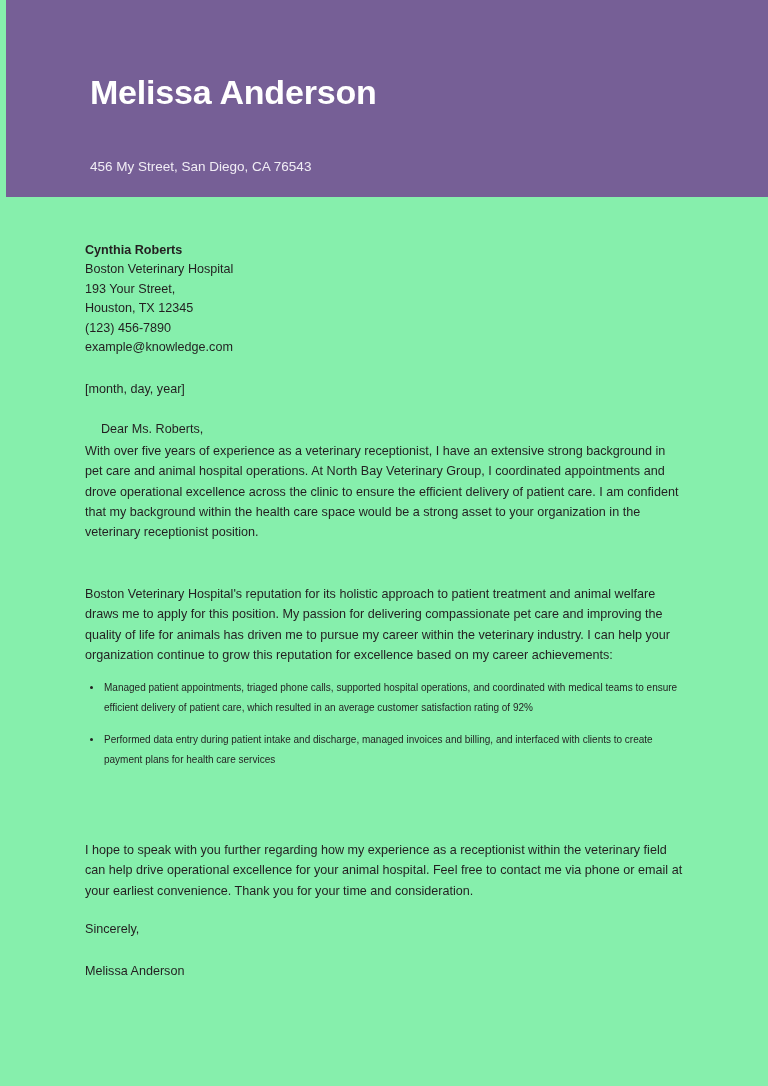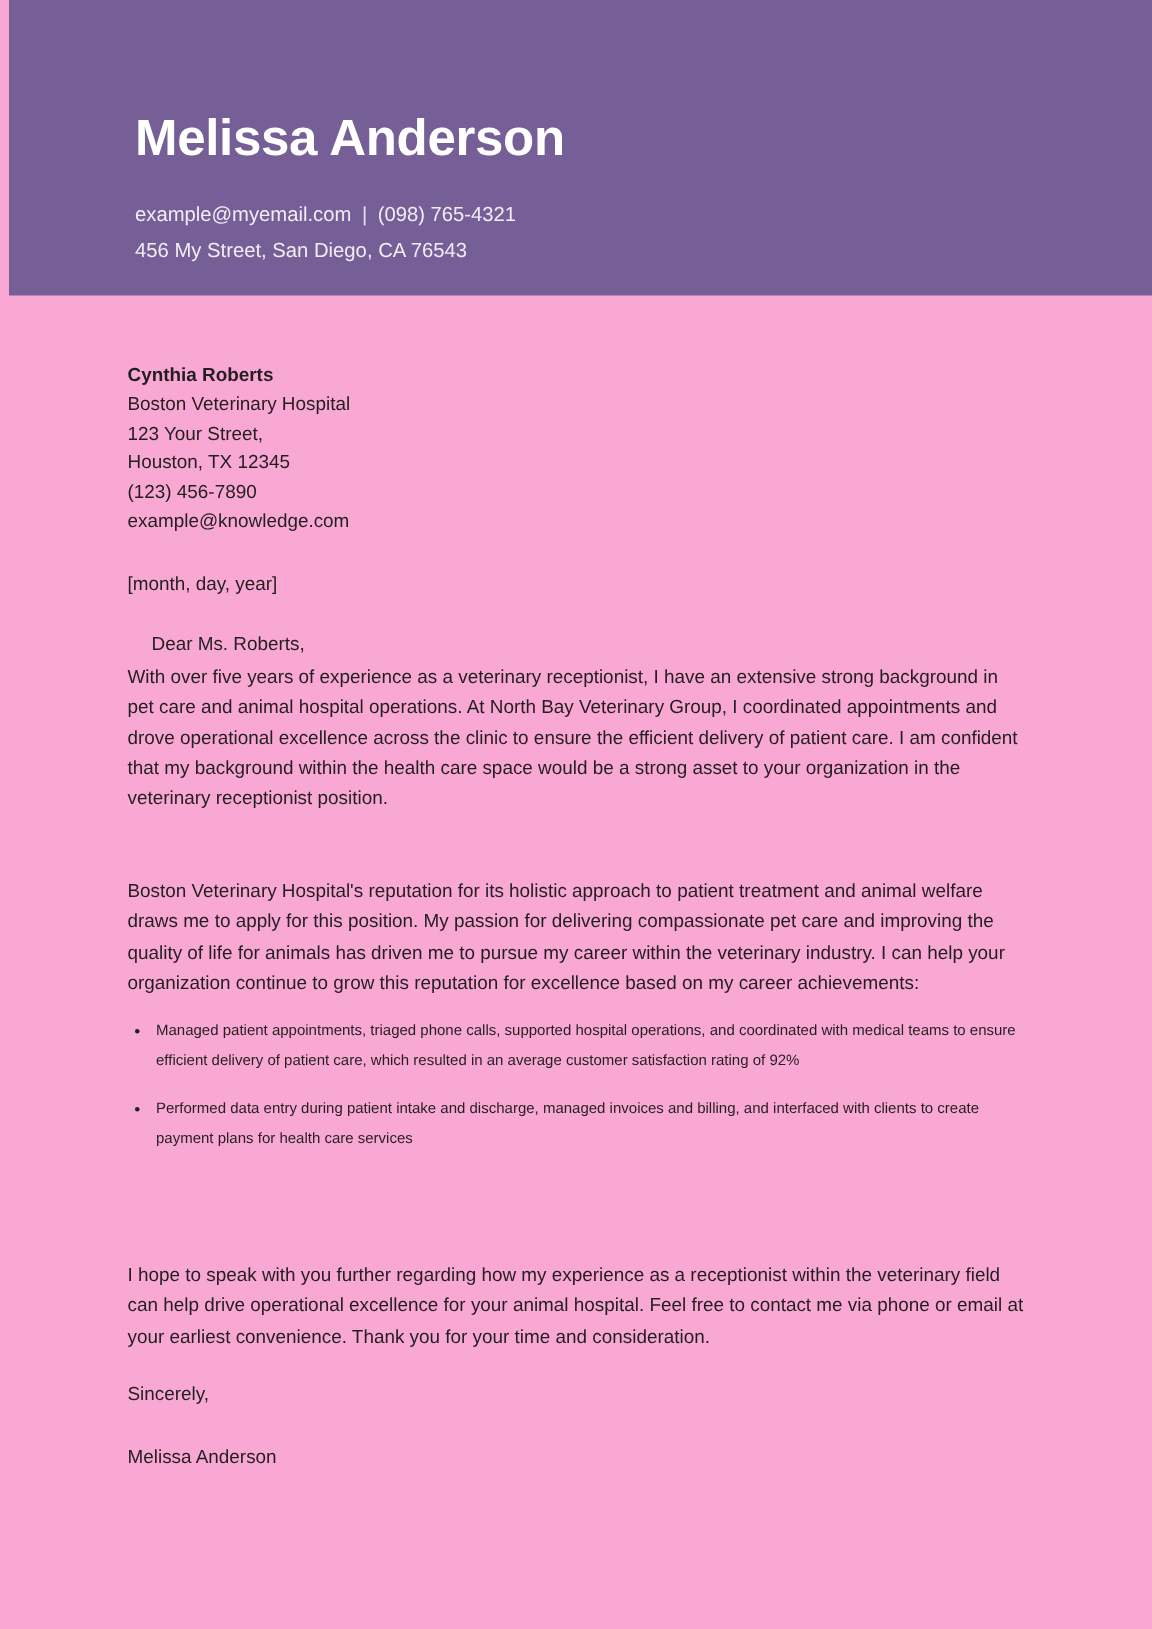--- a/index.html
+++ b/index.html
@@ -11,21 +11,21 @@
     height: 1086px;
     background: #ffffff;
     font-family: "Liberation Sans", sans-serif;
     -webkit-font-smoothing: antialiased;
   }
 
   .page {
     position: relative;
     width: 768px;
     height: 1086px;
-    background: #f9a8d4;
+    background: #86efac;
     overflow: hidden;
     box-sizing: border-box;
   }
 
   
   .header {
     position: absolute;
     top: 0;
     left: 6px;
     width: 762px;
@@ -165,33 +165,30 @@
   .signoff-name { top: 765px; }
 </style>
 </head>
 <body>
 
 <div class="page">
 
   <div class="header">
     <h1 class="name">Melissa Anderson</h1>
 
-    <div class="contact-line contact-line-1">
-      <span>example@myemail.com</span><span class="contact-sep">|</span><span>(098) 765-4321</span>
-    </div>
 
     <div class="contact-line contact-line-2">456 My Street, San Diego, CA 76543</div>
   </div>
 
   <div class="letter">
 
     <div class="recipient">
       <div class="rname">Cynthia Roberts</div>
       <div>Boston Veterinary Hospital</div>
-      <div>123 Your Street,</div>
+      <div>193 Your Street,</div>
       <div>Houston, TX 12345</div>
       <div>(123) 456-7890</div>
       <div>example@knowledge.com</div>
     </div>
 
     <div class="date">[month, day, year]</div>
 
     <div class="salutation">Dear Ms. Roberts,</div>
 
     <p class="para body-block para-1">With over five years of experience as a veterinary receptionist, I have an extensive strong background in pet care and animal hospital operations. At North Bay Veterinary Group, I coordinated appointments and drove operational excellence across the clinic to ensure the efficient delivery of patient care. I am confident that my background within the health care space would be a strong asset to your organization in the veterinary receptionist position.</p>

